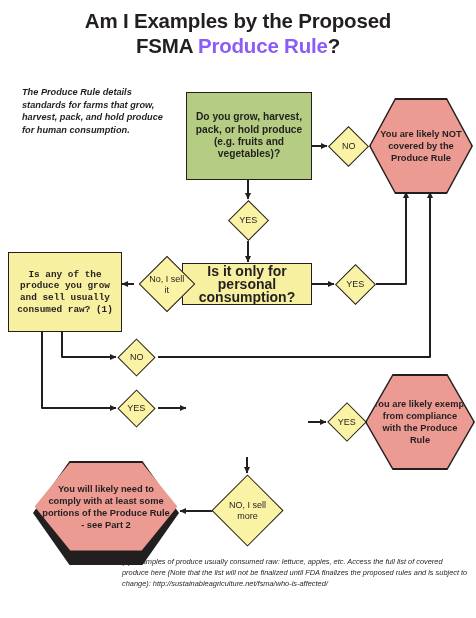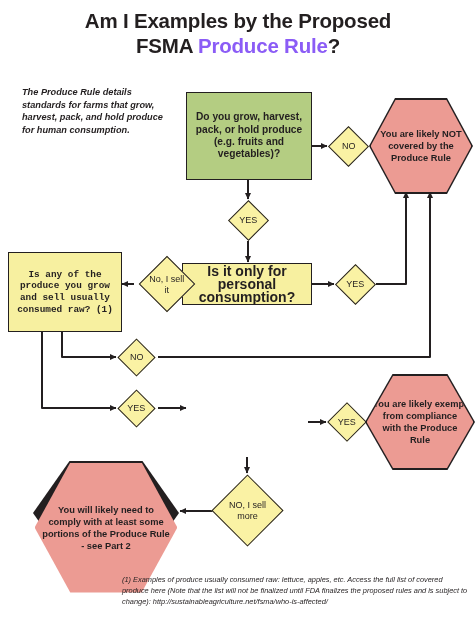--- a/index.html
+++ b/index.html
@@ -113,21 +113,21 @@
     font-weight: bold;
     text-align: center;
     color: #231f20;
     padding: 0 6px;
   }
 
   
   .footnote {
     position: absolute;
     left: 122px;
-    top: 574px;
+    top: 556px;
     width: 348px;
     font-size: 7.4px;
     line-height: 11.2px;
     font-style: italic;
     color: #231f20;
     text-align: left;
   }
 </style>
 </head>
 <body>
@@ -233,19 +233,19 @@
   <div class="hex-border" style="left:365px; top:374px; width:110px; height:96px;"></div>
   <div class="hex" style="left:366.6px; top:375.6px; width:106.8px; height:92.8px;">
     <div class="hex-text">You are likely exempt from compliance with the Produce Rule</div>
   </div>
 
   <div class="node diamond" style="left:221.5px; top:485px; width:51px; height:51px;">
     <span class="diamond-label" style="white-space:normal; width:56px;">NO, I sell more</span>
   </div>
 
   <div class="hex-border" style="left:33px; top:461px; width:146px; height:104px;"></div>
-  <div class="hex" style="left:34.6px; top:462.6px; width:142.8px; height:130px;">
+  <div class="hex" style="left:34.6px; top:462.6px; width:142.8px; height:88px;">
     <div class="hex-text">You will likely need to comply  with at least some portions of the Produce Rule - see Part 2</div>
   </div>
 
   <div class="footnote">(1) Examples of produce usually consumed raw: lettuce, apples, etc. Access the full list of covered produce here (Note that the list will not be finalized until FDA finalizes the proposed rules and is subject to change): http://sustainableagriculture.net/fsma/who-is-affected/</div>
 
 </div>
 
 </body></html>

